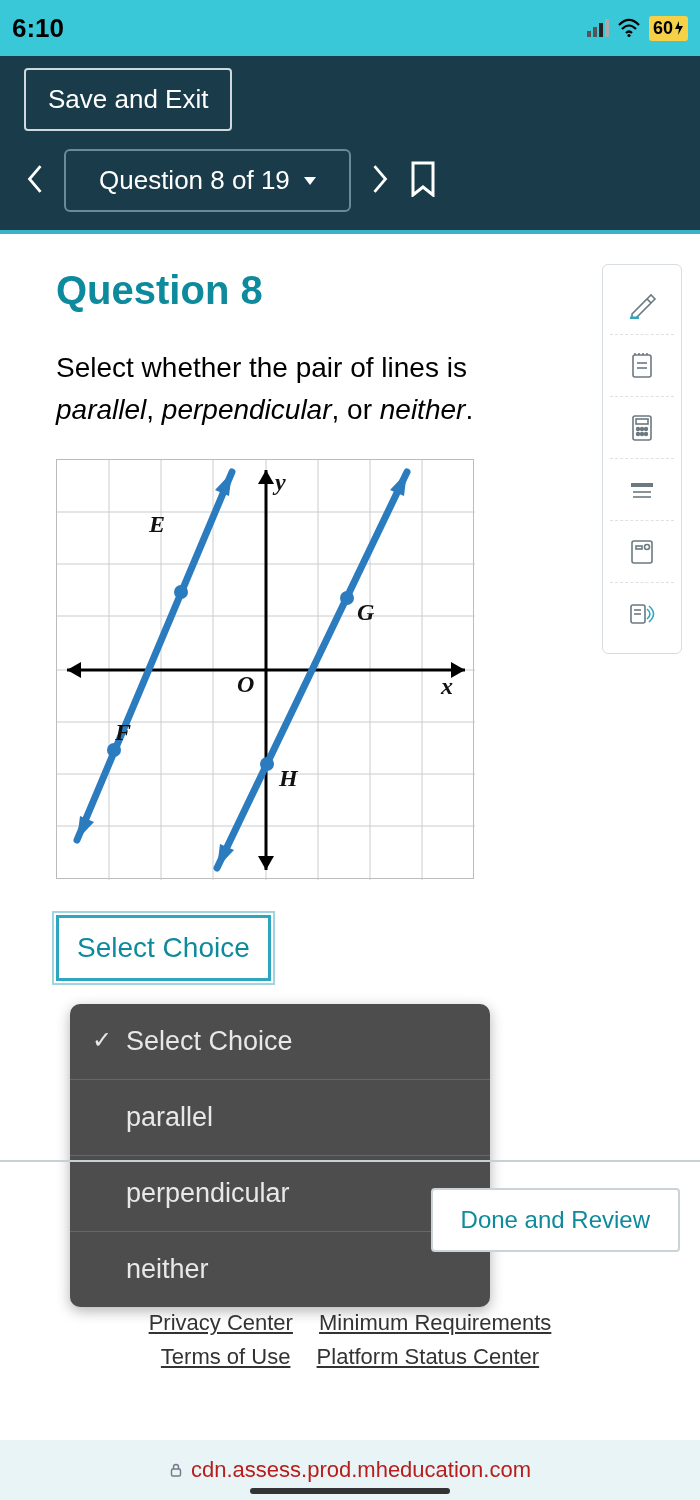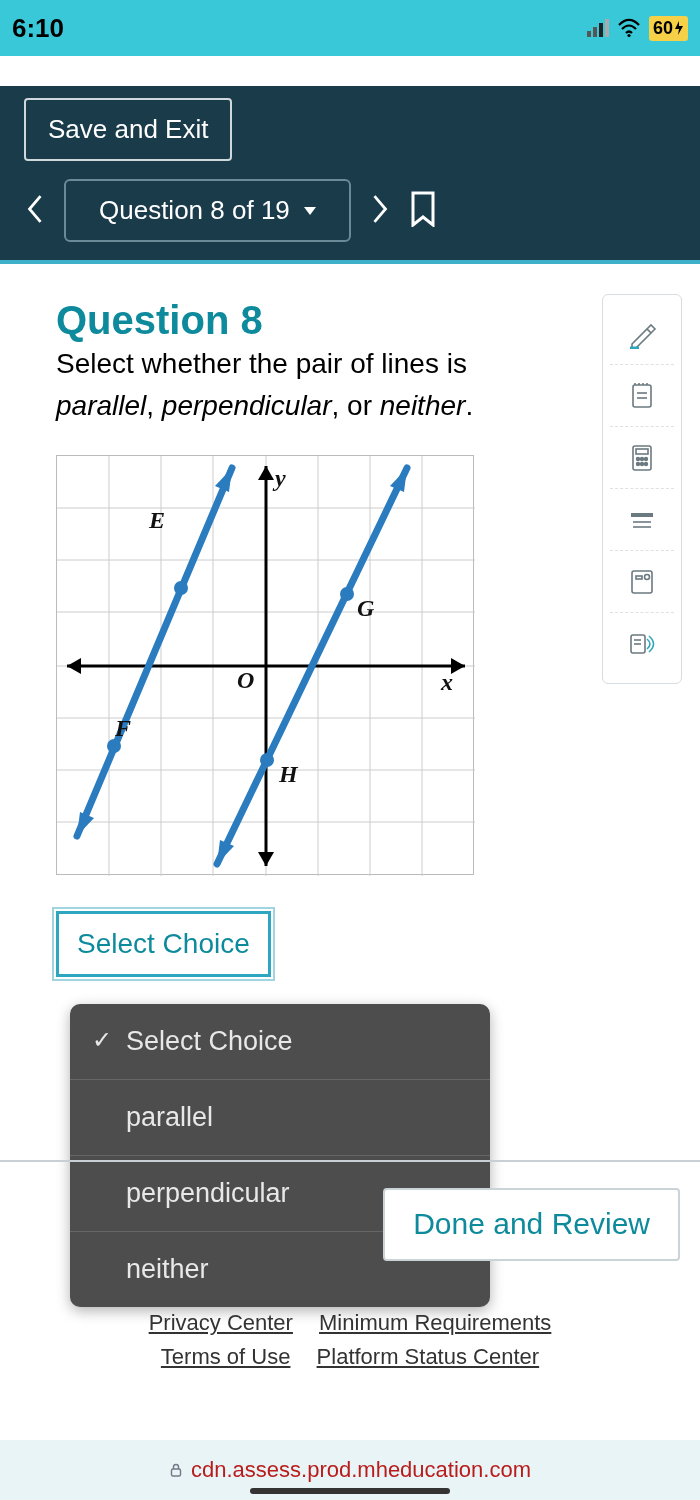--- a/index.html
+++ b/index.html
@@ -3,49 +3,49 @@
 <meta charset="utf-8">
 <style>
   * { box-sizing: border-box; margin: 0; padding: 0; }
   html, body { width: 700px; height: 1500px; font-family: -apple-system, Helvetica, Arial, sans-serif; background:#fff; overflow:hidden; }
   .status-bar { background:#39c8d8; height:56px; display:flex; align-items:center; justify-content:space-between; padding:0 12px; font-weight:700; font-size:26px; color:#000; }
   .status-right { display:flex; align-items:center; gap:8px; }
   .signal { display:flex; align-items:flex-end; gap:2px; }
   .signal span { width:4px; background:#555; display:inline-block; }
   .signal span:nth-child(1){height:6px} .signal span:nth-child(2){height:10px} .signal span:nth-child(3){height:14px;background:#222} .signal span:nth-child(4){height:18px;background:#aaa}
   .battery { background:#f6d147; color:#000; font-weight:700; font-size:18px; padding:2px 4px; border-radius:3px; display:flex; align-items:center; gap:1px;}
-  .nav1 { background:#1a3b4a; padding:12px 24px 18px;margin-top:30px; }
+  .nav1 { background:#1a3b4a; padding:12px 24px 18px; }
   .save-exit { border:2px solid #cfd8dc; color:#fff; background:transparent; font-size:26px; padding:14px 22px; border-radius:4px; }
   .nav2 { background:#1a3b4a; padding:0 24px 18px; display:flex; align-items:center; gap:18px;}
   .chev-btn { background:transparent; border:none; }
   .chev-btn svg { width:22px; height:36px; stroke:#fff; stroke-width:3; fill:none; }
   .q-select { border:2px solid #6a8a97; border-radius:6px; color:#fff; padding:14px 33px; font-size:26px; display:flex; align-items:center; gap:14px; background:transparent;}
   .q-select .tri { width:0;height:0;border-left:6px solid transparent;border-right:6px solid transparent;border-top:8px solid #fff; }
   .bookmark svg{ width:28px; height:36px; stroke:#fff; stroke-width:3; fill:none; }
   .hr { height:4px; background:#3fb0c9; }
   .content { position:relative; padding:34px 56px 0 56px; }
-  .q-title { color:#0d8a9c; font-size:40px; font-weight:700; }
+  .q-title { color:#0d8a9c; font-size:40px; font-weight:700; margin-bottom:34px; }
   .prompt { font-size:28px; color:#000000; line-height:1.5; max-width:480px; margin-bottom:28px;}
   .prompt em { font-style:italic; }
   .graph-box { width:418px; height:420px; border:1px solid #bbb; position:relative; background:#fff; }
   .grid line{ stroke:#ccc; stroke-width:1;}
   .axis { stroke:#000; stroke-width:3; }
   .dline { stroke:#2b7bbf; stroke-width:7; stroke-linecap:round;}
   .glabel { font-family:Georgia,serif; font-style:italic; font-size:24px; font-weight:600; fill:#111;}
   .toolbar { position:absolute; right:18px; top:30px; width:80px; border:1px solid #d7dde0; border-radius:6px; background:#fff; display:flex; flex-direction:column; align-items:center; padding:8px 0;}
   .tool { width:64px; height:62px; display:flex; align-items:center; justify-content:center; border-bottom:1px dashed #e0e0e0;}
   .tool:last-child{border-bottom:none;}
   .tool svg { width:30px; height:30px; stroke:#6b7a80; fill:none; stroke-width:1.6;}
   .select-btn { margin-top:36px; border:3px solid #2ea6c0; background:#fff; color:#0d8a9c; font-size:28px; padding:14px 18px; outline:2px solid #9fd4e0; outline-offset:2px;}
   .dropdown { position:absolute; left:70px; top:1004px; width:420px; background:#4d4d4d; border-radius:10px; overflow:hidden; box-shadow:0 4px 14px rgba(0,0,0,0.3);}
   .dd-item { color:#e8e8e8; font-size:27px; padding:22px 26px 22px 56px; border-bottom:1px solid #666; position:relative;}
   .dd-item:last-child{border-bottom:none;}
   .dd-item.sel::before{ content:"✓"; position:absolute; left:22px; color:#e8e8e8; font-size:24px;}
   .bottom-bar { position:absolute; left:0; right:0; top:1160px; border-top:2px solid #c9d0d3; padding:26px 20px 10px; display:flex; justify-content:flex-end;}
-  .done-btn { border:2px solid #cbd3d6; background:#fff; color:#0d8a9c; font-size:30px; padding:14px 28px; border-radius:4px; text-align:center; line-height:1.35;}
+  .done-btn { border:2px solid #cbd3d6; background:#fff; color:#0d8a9c; font-size:24px; padding:14px 28px; border-radius:4px; text-align:center; line-height:1.35;}
   .footer { position:absolute; left:0; right:0; top:1306px; text-align:center; font-size:22px; color:#333; line-height:1.55;}
   .footer a { color:#333; text-decoration:underline; margin:0 10px;}
   .url-bar { position:absolute; left:0; right:0; bottom:0; height:60px; background:#e8f4f5; display:flex; align-items:center; justify-content:center; gap:8px; color:#b91c1c; font-size:22px;}
   .home-ind { position:absolute; bottom:6px; left:50%; transform:translateX(-50%); width:200px; height:6px; background:#333; border-radius:4px;}
   .lock{width:14px;height:14px;}
 </style>
 </head>
 <body>
 
 <div class="status-bar">

